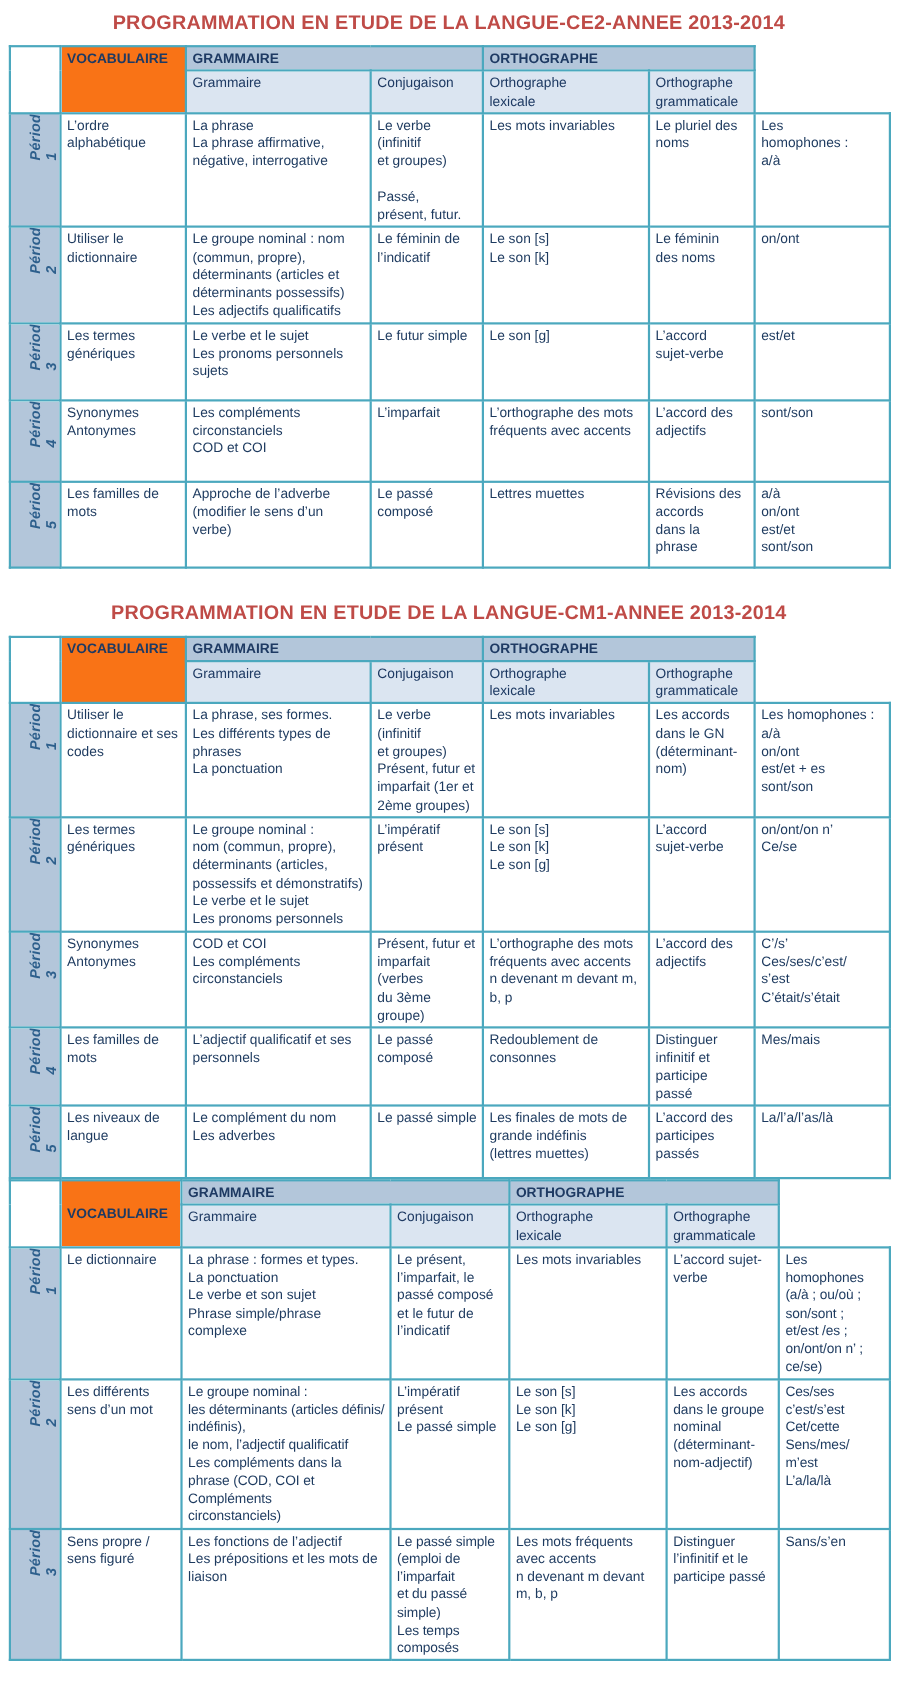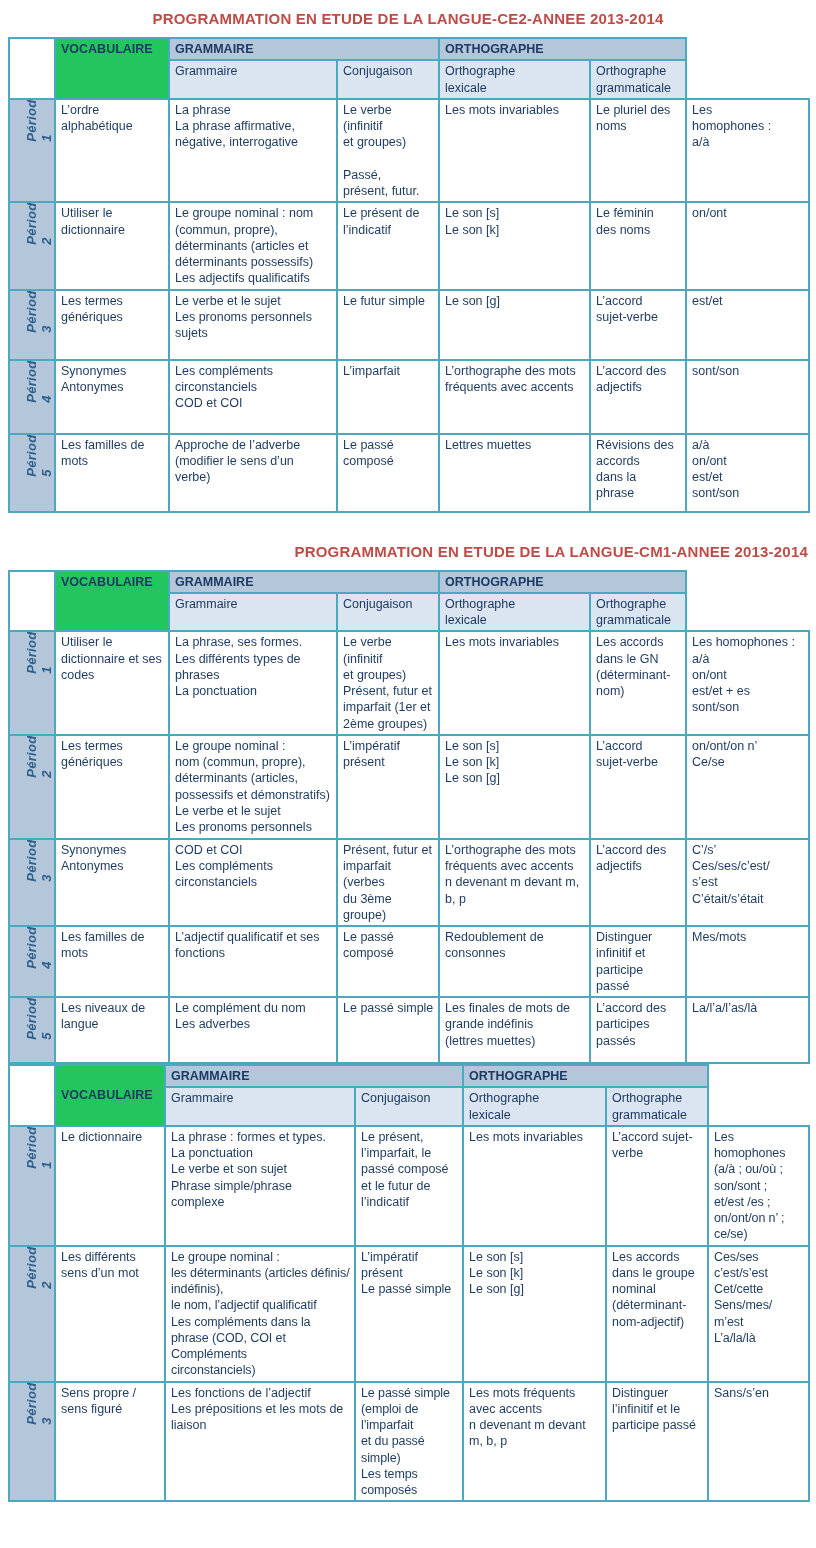--- a/index.html
+++ b/index.html
@@ -4,48 +4,48 @@
 <style>
   html,body{margin:0;padding:0;background:#ffffff;}
   body{
     width:816px;height:1548px;overflow:hidden;
     font-family:"Liberation Sans",sans-serif;
     color:#1d3a5f;
   }
   .sheet{padding:0 8px;}
   .title{
     color:#bf4b47;
-    font-size:15px;
+    font-size:18px;
     font-weight:bold;
     text-align:center;
     margin:10px 0 10px 0;
     letter-spacing:0.2px;
   }
-  section.block + section.block .title{margin-top:30px;text-align:right;}
+  section.block + section.block .title{margin-top:30px;}
   table.prog{
     border-collapse:collapse;
     table-layout:fixed;
     width:800px;
   }
   table.prog th, table.prog td{
     border:2px solid #4ba8be;
     vertical-align:top;
     padding:2px 4px 2px 5px;
     font-size:12.5px;
     line-height:1.3;
     white-space:pre-line;
     overflow:hidden;
     text-align:left;
   }
   
   tr.hr1{height:22px;}
   tr.hr2{height:30px;}
   th.corner{background:#ffffff;}
   th.vocab{
-    background:#22c55e;color:#1e3a63;
+    background:#f97316;color:#1e3a63;
     font-weight:bold;font-size:13.5px;text-align:center;
     vertical-align:top;
   }
   th.grp{
     background:#b3c6da;color:#1e3a63;
     font-weight:bold;font-size:13.5px;text-align:center;
     vertical-align:middle;
   }
   th.sub{
     background:#dbe5f1;color:#1e3a63;
@@ -137,21 +137,21 @@
           <tr class="r2">
     <td class="periode"><span class="rot">Période
 2</span></td>
     <td>Utiliser le
 dictionnaire</td>
     <td>Le groupe nominal : nom
 (commun, propre),
 déterminants (articles et
 déterminants possessifs)
 Les adjectifs qualificatifs</td>
-    <td>Le présent de
+    <td>Le féminin de
 l’indicatif</td>
     <td>Le son [s]
 Le son [k]</td>
     <td>Le féminin
 des noms</td>
     <td>on/ont</td>
   </tr>
           <tr class="r3">
     <td class="periode"><span class="rot">Période
 3</span></td>
@@ -301,30 +301,30 @@
 Ces/ses/c’est/
 s’est
 C’était/s’était</td>
   </tr>
           <tr class="r4">
     <td class="periode"><span class="rot">Période
 4</span></td>
     <td>Les familles de
 mots</td>
     <td>L’adjectif qualificatif et ses
-fonctions</td>
+personnels</td>
     <td>Le passé
 composé</td>
     <td>Redoublement de
 consonnes</td>
     <td>Distinguer
 infinitif et
 participe
 passé</td>
-    <td>Mes/mots</td>
+    <td>Mes/mais</td>
   </tr>
           <tr class="r5">
     <td class="periode"><span class="rot">Période
 5</span></td>
     <td>Les niveaux de
 langue</td>
     <td>Le complément du nom
 Les adverbes</td>
     <td>Le passé simple</td>
     <td>Les finales de mots de

